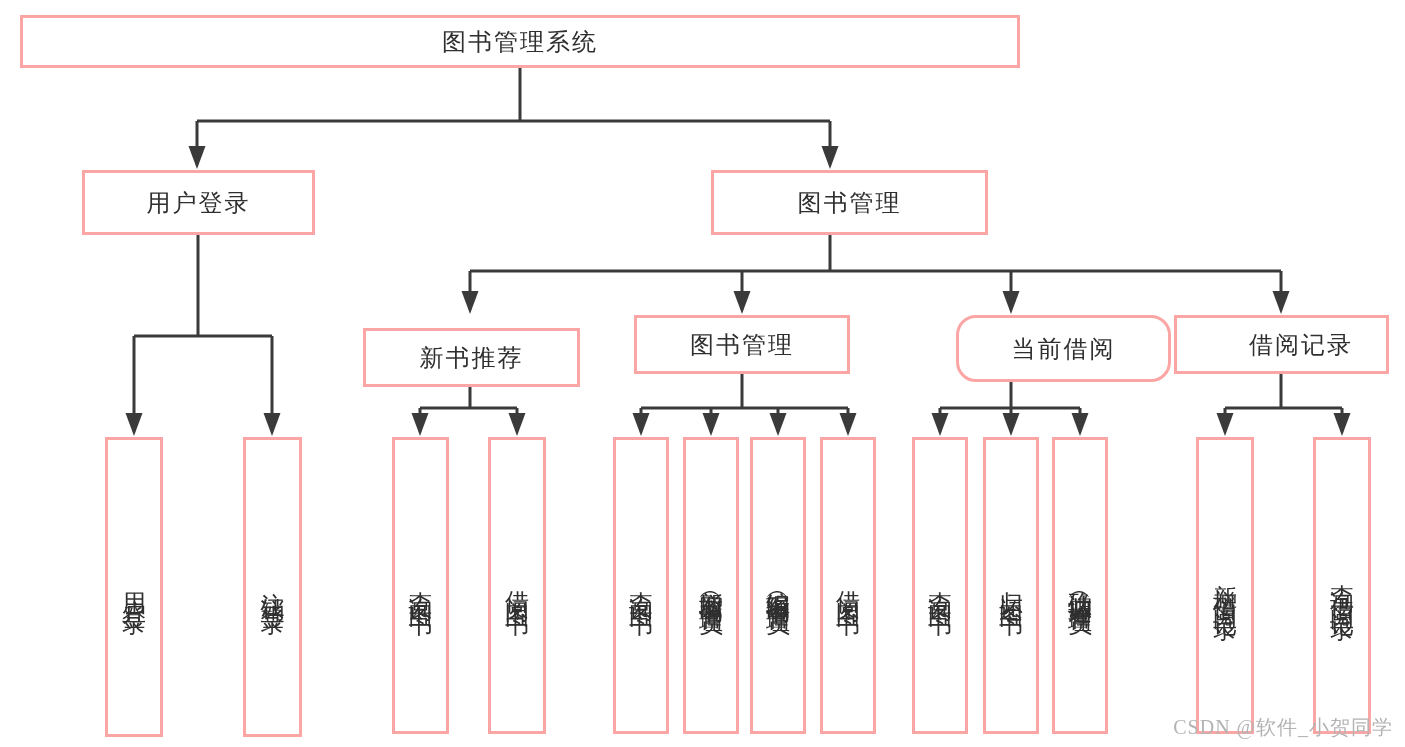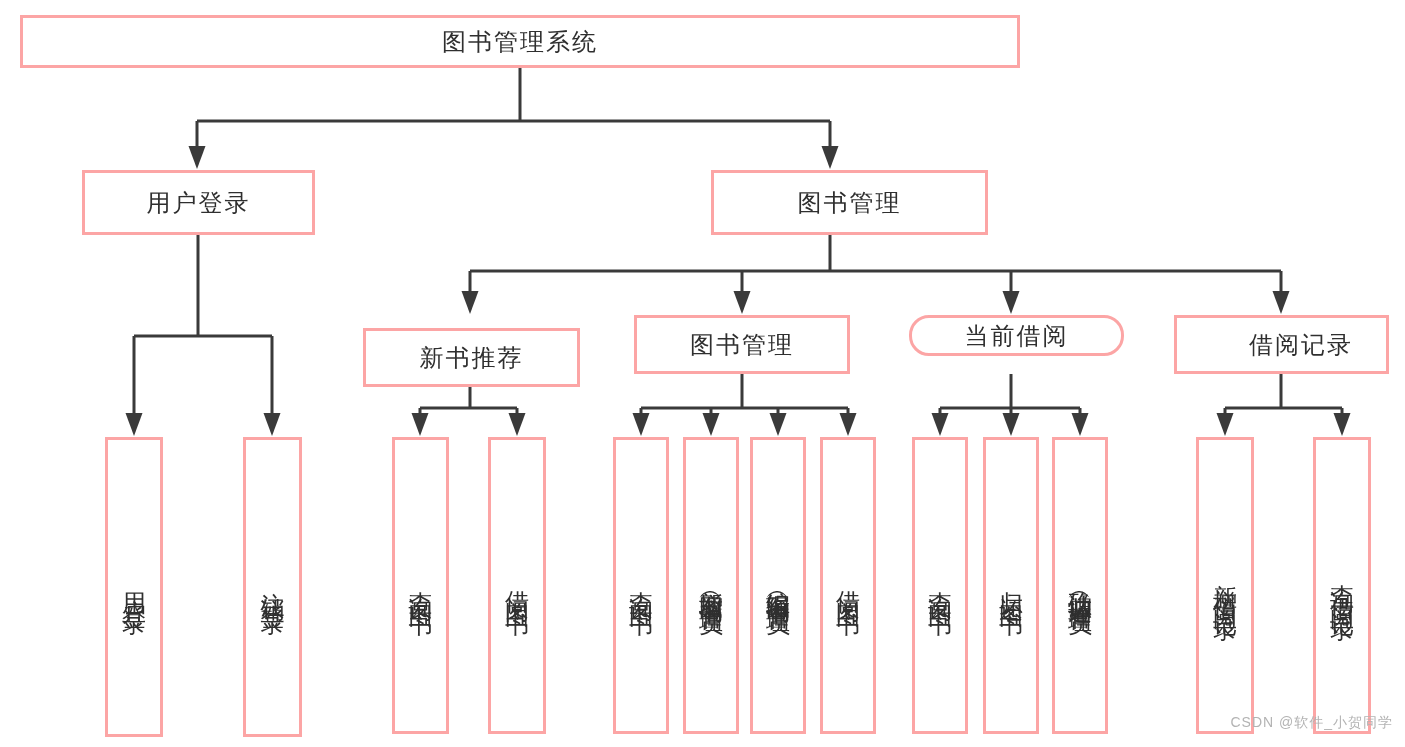--- a/index.html
+++ b/index.html
@@ -31,24 +31,25 @@
   }
   .node.v .label {
     writing-mode:vertical-rl;
     letter-spacing:7px;
     white-space:normal;
   }
   .node.v .label.tight { letter-spacing:3px; }
   .watermark {
     position:absolute;
     right:12px; top:714px;
-    font-size:14px;
+    font-size:20px;
     letter-spacing:1px;
     color:#b3b3b3;
     white-space:nowrap;
+    font-family:Liberation Serif, serif;
   }
 </style>
 </head>
 <body>
 
 <div class="canvas">
 
   <svg class="connectors" width="1405" height="747">
 
     <path d="M520,68 V121 M197,121 H830 M197,121 V147 M830,121 V147"></path>
@@ -95,21 +96,21 @@
   <div class="node h" style="left:711px; top:170px; width:277px; height:65px;">
     <span class="label">图书管理</span>
   </div>
 
   <div class="node h" style="left:363px; top:328px; width:217px; height:59px;">
     <span class="label">新书推荐</span>
   </div>
   <div class="node h" style="left:634px; top:315px; width:216px; height:59px;">
     <span class="label">图书管理</span>
   </div>
-  <div class="node h" style="left:909px; top:315px; width:215px; height:41px;border-radius:20px;">
+  <div class="node h" style="left:956px; top:315px; width:215px; height:67px;border-radius:20px;">
     <span class="label">当前借阅</span>
   </div>
   <div class="node h" style="left:1174px; top:315px; width:215px; height:59px;padding-left:39px;">
     <span class="label">借阅记录</span>
   </div>
 
   <div class="node v" style="left:105px; top:437px; width:58px; height:300px;">
     <span class="label">用户登录</span>
   </div>
   <div class="node v" style="left:243px; top:437px; width:59px; height:300px;">

